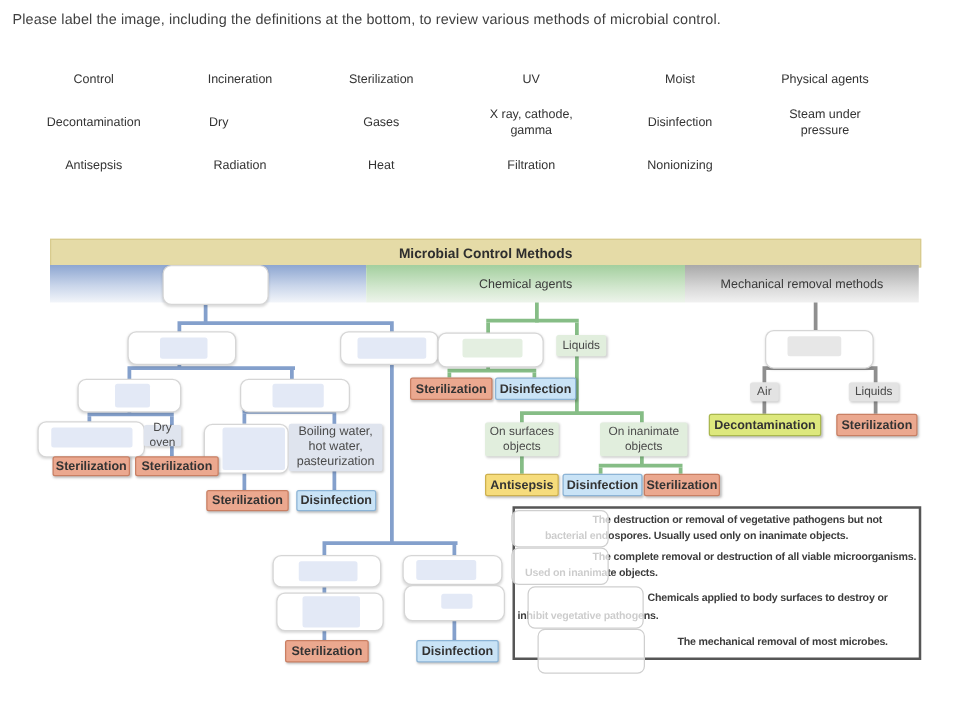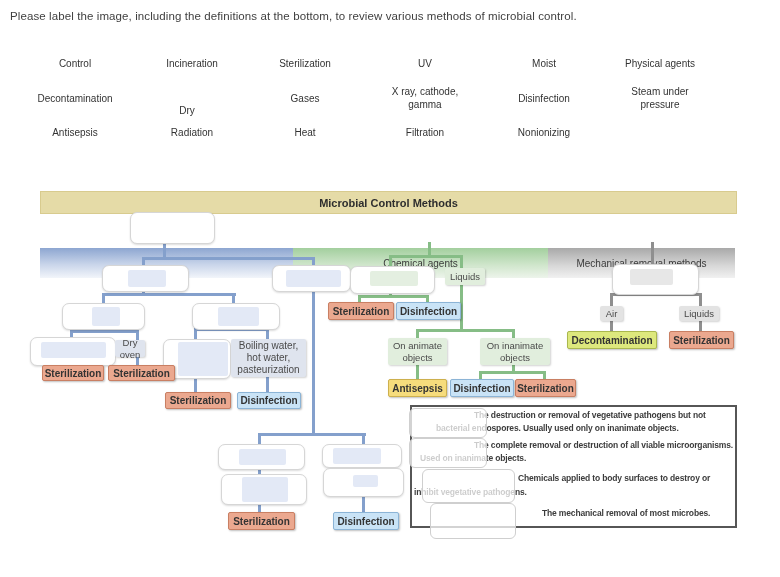--- a/index.html
+++ b/index.html
@@ -3,21 +3,21 @@
 <meta charset="utf-8">
 <style>
   html,body{margin:0;padding:0;background:#fff;}
   #stage{position:relative;width:780px;height:577px;background:#fff;overflow:hidden;
          font-family:"Liberation Sans",sans-serif;color:#333;}
   .abs{position:absolute;}
   .instruction{font-size:11.5px;color:#3f3f3f;letter-spacing:.1px;}
   .wb-item{font-size:10px;color:#333;text-align:center;white-space:pre-line;line-height:1.3;}
   .hdr{background:#e5dba7;border:1px solid #d8cb8e;display:flex;align-items:center;justify-content:center;
        font-size:11px;font-weight:bold;color:#2e2e2e;}
-  .seg{display:flex;align-items:center;justify-content:center;font-size:10px;color:#3a3a3a;margin-top:36px;}
+  .seg{display:flex;align-items:center;justify-content:center;font-size:10px;color:#3a3a3a;}
   .seg-blue{background:linear-gradient(#8da6d1,#c9d5ea 55%,#f2f5fa);}
   .seg-green{background:linear-gradient(#a3cf9e,#d2e7ce 60%,#edf4eb);}
   .seg-gray{background:linear-gradient(#a9a9a9,#d8d8d8 60%,#f1f1f1);}
   .line-b{background:#84a0cc;}
   .line-g{background:#86bd86;}
   .line-k{background:#8f8f8f;}
   .dz-outer{background:#fff;border:1px solid #d6d6d6;border-radius:7px;box-shadow:0 1px 2px rgba(0,0,0,.14);}
   .dz-in-b{background:#e3e9f6;border-radius:2px;}
   .dz-in-g{background:#e4efe1;border-radius:2px;}
   .dz-in-k{background:#e7e7e7;border-radius:2px;}
@@ -44,21 +44,21 @@
 
   <div>
     <div class="abs wb-item" style="left:20px;top:57px;width:110px;">Control</div>
     <div class="abs wb-item" style="left:137px;top:57px;width:110px;">Incineration</div>
     <div class="abs wb-item" style="left:250px;top:57px;width:110px;">Sterilization</div>
     <div class="abs wb-item" style="left:370px;top:57px;width:110px;">UV</div>
     <div class="abs wb-item" style="left:489px;top:57px;width:110px;">Moist</div>
     <div class="abs wb-item" style="left:605px;top:57px;width:110px;">Physical agents</div>
 
     <div class="abs wb-item" style="left:20px;top:92px;width:110px;">Decontamination</div>
-    <div class="abs wb-item" style="left:132px;top:92px;width:110px;margin-top:12px;">Dry</div>
+    <div class="abs wb-item" style="left:120px;top:92px;width:110px;">Dry</div>
     <div class="abs wb-item" style="left:250px;top:92px;width:110px;">Gases</div>
     <div class="abs wb-item" style="left:370px;top:85px;width:110px;">X ray, cathode,
 gamma</div>
     <div class="abs wb-item" style="left:489px;top:92px;width:110px;">Disinfection</div>
     <div class="abs wb-item" style="left:605px;top:85px;width:110px;">Steam under
 pressure</div>
 
     <div class="abs wb-item" style="left:20px;top:126px;width:110px;">Antisepsis</div>
     <div class="abs wb-item" style="left:137px;top:126px;width:110px;">Radiation</div>
     <div class="abs wb-item" style="left:250px;top:126px;width:110px;">Heat</div>
@@ -171,21 +171,21 @@
       <div class="abs dz-in-b" style="left:10px;top:3px;width:48px;height:16px;"></div>
     </div>
     <div class="abs dz-outer" style="left:323px;top:468px;width:79px;height:27px;">
       <div class="abs dz-in-b" style="left:29px;top:6px;width:25px;height:12px;"></div>
     </div>
 
     <div class="abs dz-outer" style="left:350px;top:266px;width:83px;height:26px;">
       <div class="abs dz-in-g" style="left:19px;top:4px;width:48px;height:15px;"></div>
     </div>
     <div class="abs lbl lbl-green" style="left:445px;top:268px;width:40px;height:17px;">Liquids</div>
-    <div class="abs lbl lbl-green" style="left:388px;top:338px;width:59px;height:27px;">On animate
+    <div class="abs lbl lbl-green" style="left:388px;top:338px;width:59px;height:27px;">On surfaces
 objects</div>
     <div class="abs lbl lbl-green" style="left:480px;top:338px;width:70px;height:27px;">On inanimate
 objects</div>
 
     <div class="abs dz-outer" style="left:612px;top:264px;width:85px;height:29px;">
       <div class="abs dz-in-k" style="left:17px;top:4px;width:43px;height:16px;"></div>
     </div>
     <div class="abs lbl lbl-gray" style="left:600px;top:306px;width:23px;height:15px;">Air</div>
     <div class="abs lbl lbl-gray" style="left:679px;top:306px;width:40px;height:15px;">Liquids</div>
 

